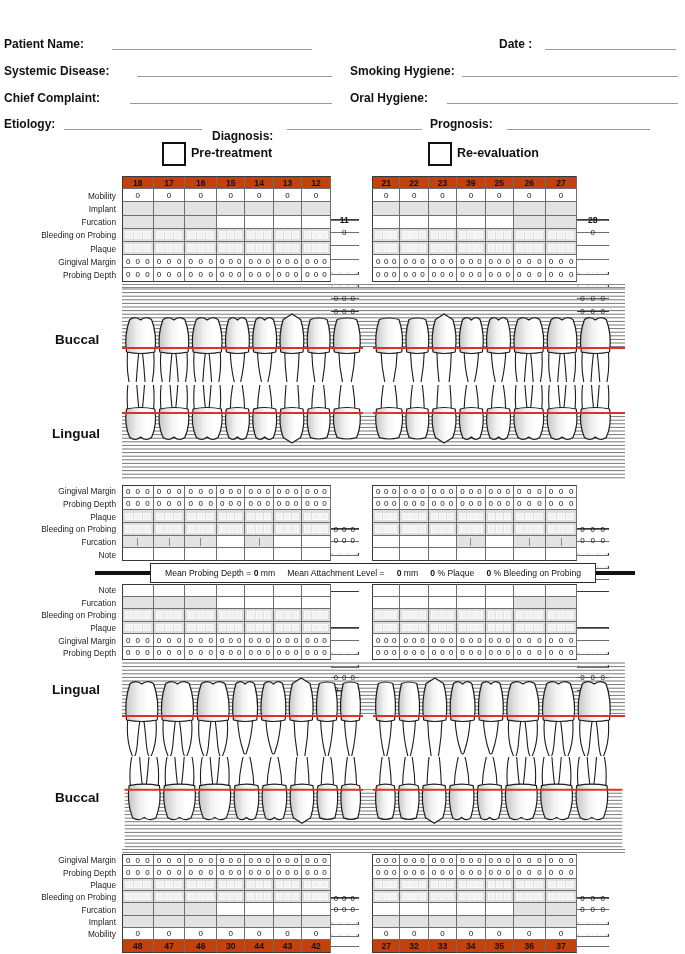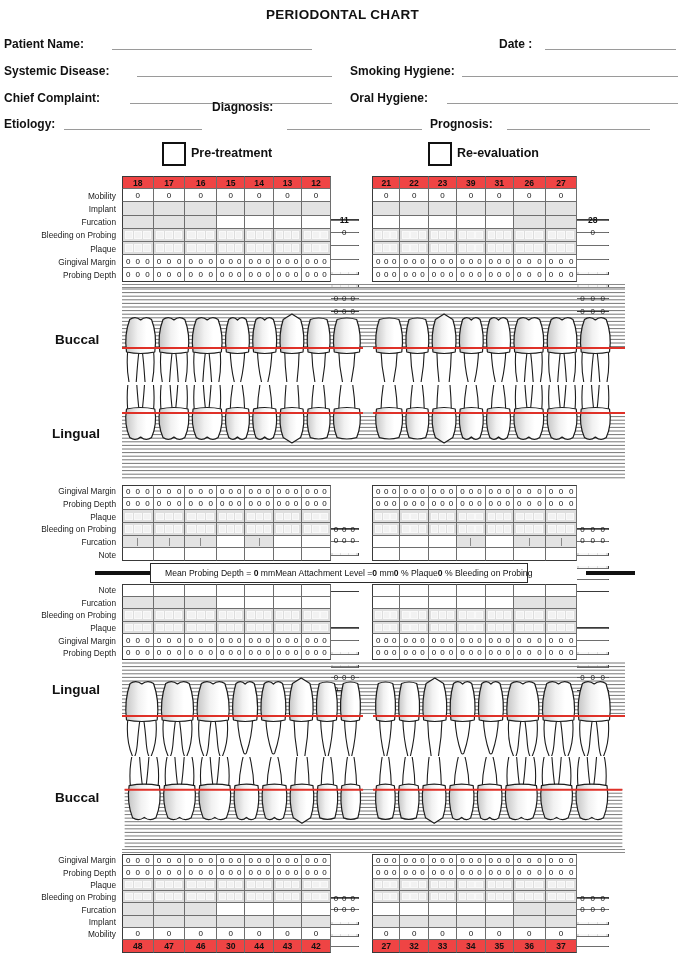--- a/index.html
+++ b/index.html
@@ -16,21 +16,21 @@
   .ptable{position:absolute;display:grid;}
   .cell{border-right:1px solid #6e6e6e;border-bottom:1px solid #6e6e6e;background:#fff;
         display:flex;align-items:center;justify-content:center;font-size:8px;box-sizing:border-box;}
   .cell.bstart{border-left:1.8px solid #3a3a3a;}
   .cell.bend{border-right:1.8px solid #3a3a3a;margin-top:43px;}
   .cell.btop{border-top:1.8px solid #3a3a3a;}
   .cell.bbot{border-bottom:1.8px solid #3a3a3a;}
   .rowlab{display:flex;align-items:center;justify-content:flex-end;padding-right:6px;
           font-size:8.3px;color:#1c1c1c;background:transparent;box-sizing:border-box;}
   .gapcol{background:transparent;}
-  .toothnum{background:#ef4444;font-weight:bold;font-size:8.6px;}
+  .toothnum{background:#c2410c;font-weight:bold;font-size:8.6px;}
   .grayc{background:#e3e3e3;}
   .sqrow{background:#dedede;padding:1px 2px;justify-content:space-between;}
   .sq{width:31%;height:75%;background:#f2f2f2;border:1px solid #f9f9f9;box-sizing:border-box;}
   .sites{justify-content:space-between;padding:0 3px;}
   .fdiv{width:1px;height:70%;background:#8a8a8a;}
   
   .band{position:absolute;left:122px;width:503px;}
   .sidelab{position:absolute;font-size:13.5px;font-weight:bold;}
   .divider{position:absolute;left:122px;width:503px;height:4px;
            border-top:1.3px solid #8a8a8a;border-bottom:1.3px solid #8a8a8a;box-sizing:border-box;}
@@ -39,40 +39,39 @@
   .sumbox{position:absolute;border:1.8px solid #2a2a2a;background:#fff;display:flex;
           align-items:center;justify-content:space-between;padding:0 14px;font-size:8.6px;box-sizing:border-box;}
   .sumbox b{font-weight:bold;}
   .sumseg{white-space:nowrap;}
 </style>
 </head>
 <body>
 
 <div class="page">
 
-  <div class="title">PERIODONTAL CHART</div>
 
   <span class="flabel" style="left:4px;top:37px">Patient Name:</span>
   <div class="uline" style="left:112px;top:36px;width:200px"></div>
   <span class="flabel" style="left:499px;top:37px">Date :</span>
   <div class="uline" style="left:545px;top:36px;width:131px"></div>
 
   <span class="flabel" style="left:4px;top:64px">Systemic Disease:</span>
   <div class="uline" style="left:137px;top:63px;width:195px"></div>
   <span class="flabel" style="left:350px;top:64px">Smoking Hygiene:</span>
   <div class="uline" style="left:462px;top:63px;width:216px"></div>
 
   <span class="flabel" style="left:4px;top:91px">Chief Complaint:</span>
   <div class="uline" style="left:130px;top:90px;width:202px"></div>
   <span class="flabel" style="left:350px;top:91px">Oral Hygiene:</span>
   <div class="uline" style="left:447px;top:90px;width:231px"></div>
 
   <span class="flabel" style="left:4px;top:117px">Etiology:</span>
   <div class="uline" style="left:64px;top:116px;width:138px"></div>
-  <span class="flabel" style="left:212px;top:100px">Diagnosis:</span>
+  <span class="flabel" style="left:212px;top:129px">Diagnosis:</span>
   <div class="uline" style="left:287px;top:116px;width:135px"></div>
   <span class="flabel" style="left:430px;top:117px">Prognosis:</span>
   <div class="uline" style="left:507px;top:116px;width:143px"></div>
 
   <div class="chk" style="left:162px;top:142px"></div>
   <span class="chklab" style="left:191px;top:146px">Pre-treatment</span>
   <div class="chk" style="left:428px;top:142px"></div>
   <span class="chklab" style="left:457px;top:146px">Re-evaluation</span>
 
   <div id="t-upper_top" class="ptable" style="left: 0px; top: 176px; grid-template-columns: 122px 31.7px 31.7px 31.7px 28.4px 28.4px 28.4px 28.4px 28.4px 13px 28.4px 28.4px 28.4px 28.4px 28.4px 31.7px 31.7px 31.7px; grid-auto-rows: 13.2px;">
@@ -83,21 +82,21 @@
       <div class="cell btop toothnum">15</div>
       <div class="cell btop toothnum">14</div>
       <div class="cell btop toothnum">13</div>
       <div class="cell btop toothnum">12</div>
       <div class="cell bend btop toothnum">11</div>
       <div class="gapcol"></div>
       <div class="cell bstart btop toothnum">21</div>
       <div class="cell btop toothnum">22</div>
       <div class="cell btop toothnum">23</div>
       <div class="cell btop toothnum">39</div>
-      <div class="cell btop toothnum">31</div>
+      <div class="cell btop toothnum">25</div>
       <div class="cell btop toothnum">26</div>
       <div class="cell btop toothnum">27</div>
       <div class="cell bend btop toothnum">28</div>
       <div class="cell rowlab" style="border: none;">Mobility</div>
       <div class="cell bstart">0</div>
       <div class="cell">0</div>
       <div class="cell">0</div>
       <div class="cell">0</div>
       <div class="cell">0</div>
       <div class="cell">0</div>
@@ -1282,21 +1281,21 @@
       <div class="cell bbot"></div>
       <div class="cell bbot"></div>
       <div class="cell bbot"></div>
       <div class="cell bbot"></div>
       <div class="cell bbot"></div>
       <div class="cell bend bbot"></div>
     </div>
 
   <div class="sumline" style="left:95px;top:571px;width:57px"></div>
   <div class="sumline" style="left:586px;top:571px;width:49px"></div>
-  <div class="sumbox" style="left:150px;top:563px;width:378px;height:20px">
+  <div class="sumbox" style="left:150px;top:563px;width:446px;height:20px">
     <span class="sumseg"><span>Mean Probing Depth =</span> <b>0</b> <span>mm</span></span>
     <span class="sumseg"><span>Mean Attachment Level =</span></span>
     <span class="sumseg"><b>0</b> <span>mm</span></span>
     <span class="sumseg"><b>0</b> <span>% Plaque</span></span>
     <span class="sumseg"><b>0</b> <span>% Bleeding on Probing</span></span>
   </div>
 
   <div id="t-lower_top" class="ptable" style="left: 0px; top: 584px; grid-template-columns: 122px 31.7px 31.7px 31.7px 28.4px 28.4px 28.4px 28.4px 28.4px 13px 28.4px 28.4px 28.4px 28.4px 28.4px 31.7px 31.7px 31.7px; grid-auto-rows: 12.6px;">
       <div class="cell rowlab" style="border: none;">Note</div>
       <div class="cell bstart btop"></div>

